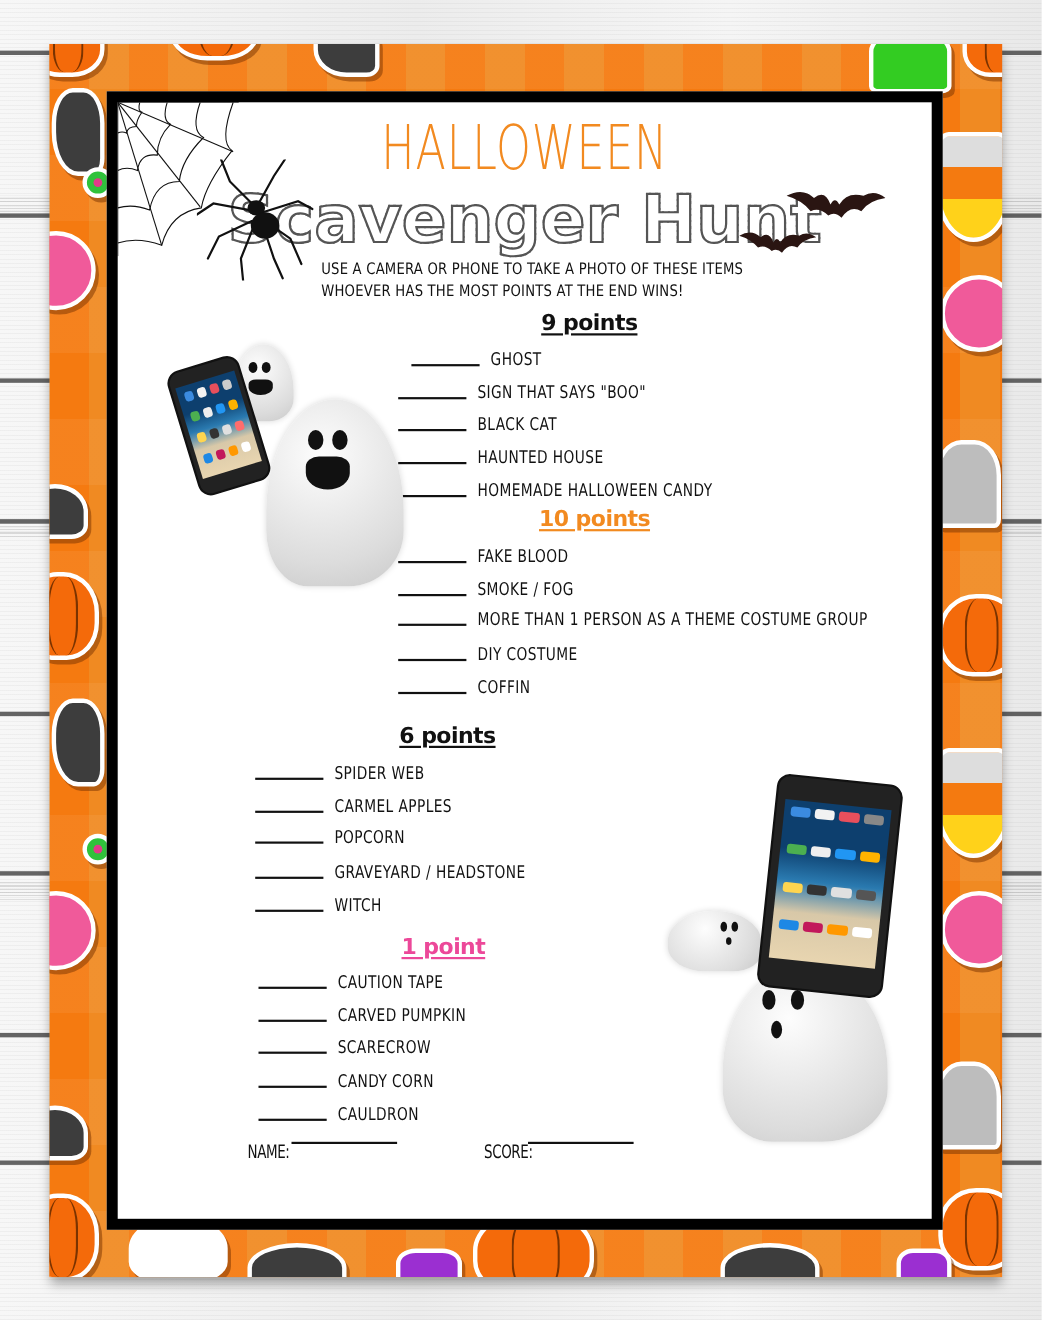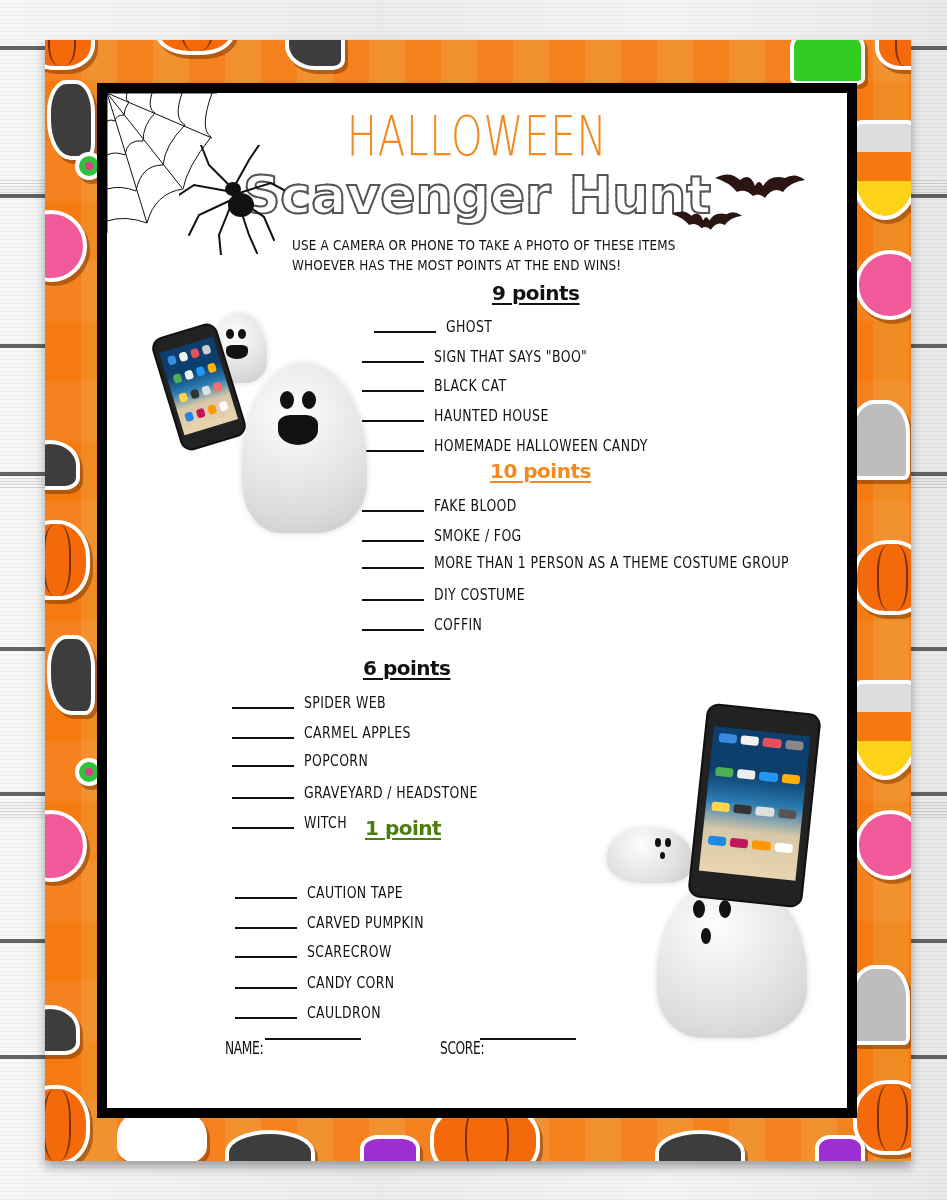--- a/index.html
+++ b/index.html
@@ -51,21 +51,21 @@
     background: #ffffff; border: 10px solid #000; z-index: 2;
   }
 
   .title-halloween {
     position: absolute; left: 0; width: 740px; top: 10px; text-align: center;
     font-family: "DejaVu Sans", sans-serif; font-size: 56px; font-weight: 300;
     letter-spacing: 1px; color: #f28a20; transform: scaleX(0.72); transform-origin: 50% 0;
   }
   .title-hunt {
     position: absolute; left: 0; width: 740px; top: 72px; text-align: center;
-    font-family: "DejaVu Sans", sans-serif; font-size: 52px; font-weight: bold;
+    font-family: "DejaVu Sans", sans-serif; font-size: 60px; font-weight: bold;
     color: #fff; -webkit-text-stroke: 2px #555;
     background: repeating-linear-gradient(45deg, #777 0 1.5px, #fff 1.5px 4px);
     -webkit-background-clip: text; background-clip: text;
   }
   .instructions {
     position: absolute; left: 185px; top: 142px;
     font-family: "DejaVu Sans Condensed", "DejaVu Sans", sans-serif;
     font-size: 14.5px; line-height: 20px; color: #111; letter-spacing: 0.2px;
     transform: scaleX(0.92); transform-origin: 0 0; text-transform: uppercase;
   }
@@ -288,21 +288,21 @@
     </div>
   <div class="item-row" style="left:125px;top:678px">
       <span class="blank"></span>
       <span class="item-label">Graveyard / Headstone</span>
     </div>
   <div class="item-row" style="left:125px;top:708px">
       <span class="blank"></span>
       <span class="item-label">Witch</span>
     </div>
 
-  <div class="section-heading" style="left:258px;top:723px;color:#4d7c0f">1 point</div>
+  <div class="section-heading" style="left:258px;top:755px;color:#ec4899">1 point</div>
   <div class="item-row" style="left:128px;top:778px">
       <span class="blank"></span>
       <span class="item-label">Caution tape</span>
     </div>
   <div class="item-row" style="left:128px;top:808px">
       <span class="blank"></span>
       <span class="item-label">Carved pumpkin</span>
     </div>
   <div class="item-row" style="left:128px;top:837px">
       <span class="blank"></span>

